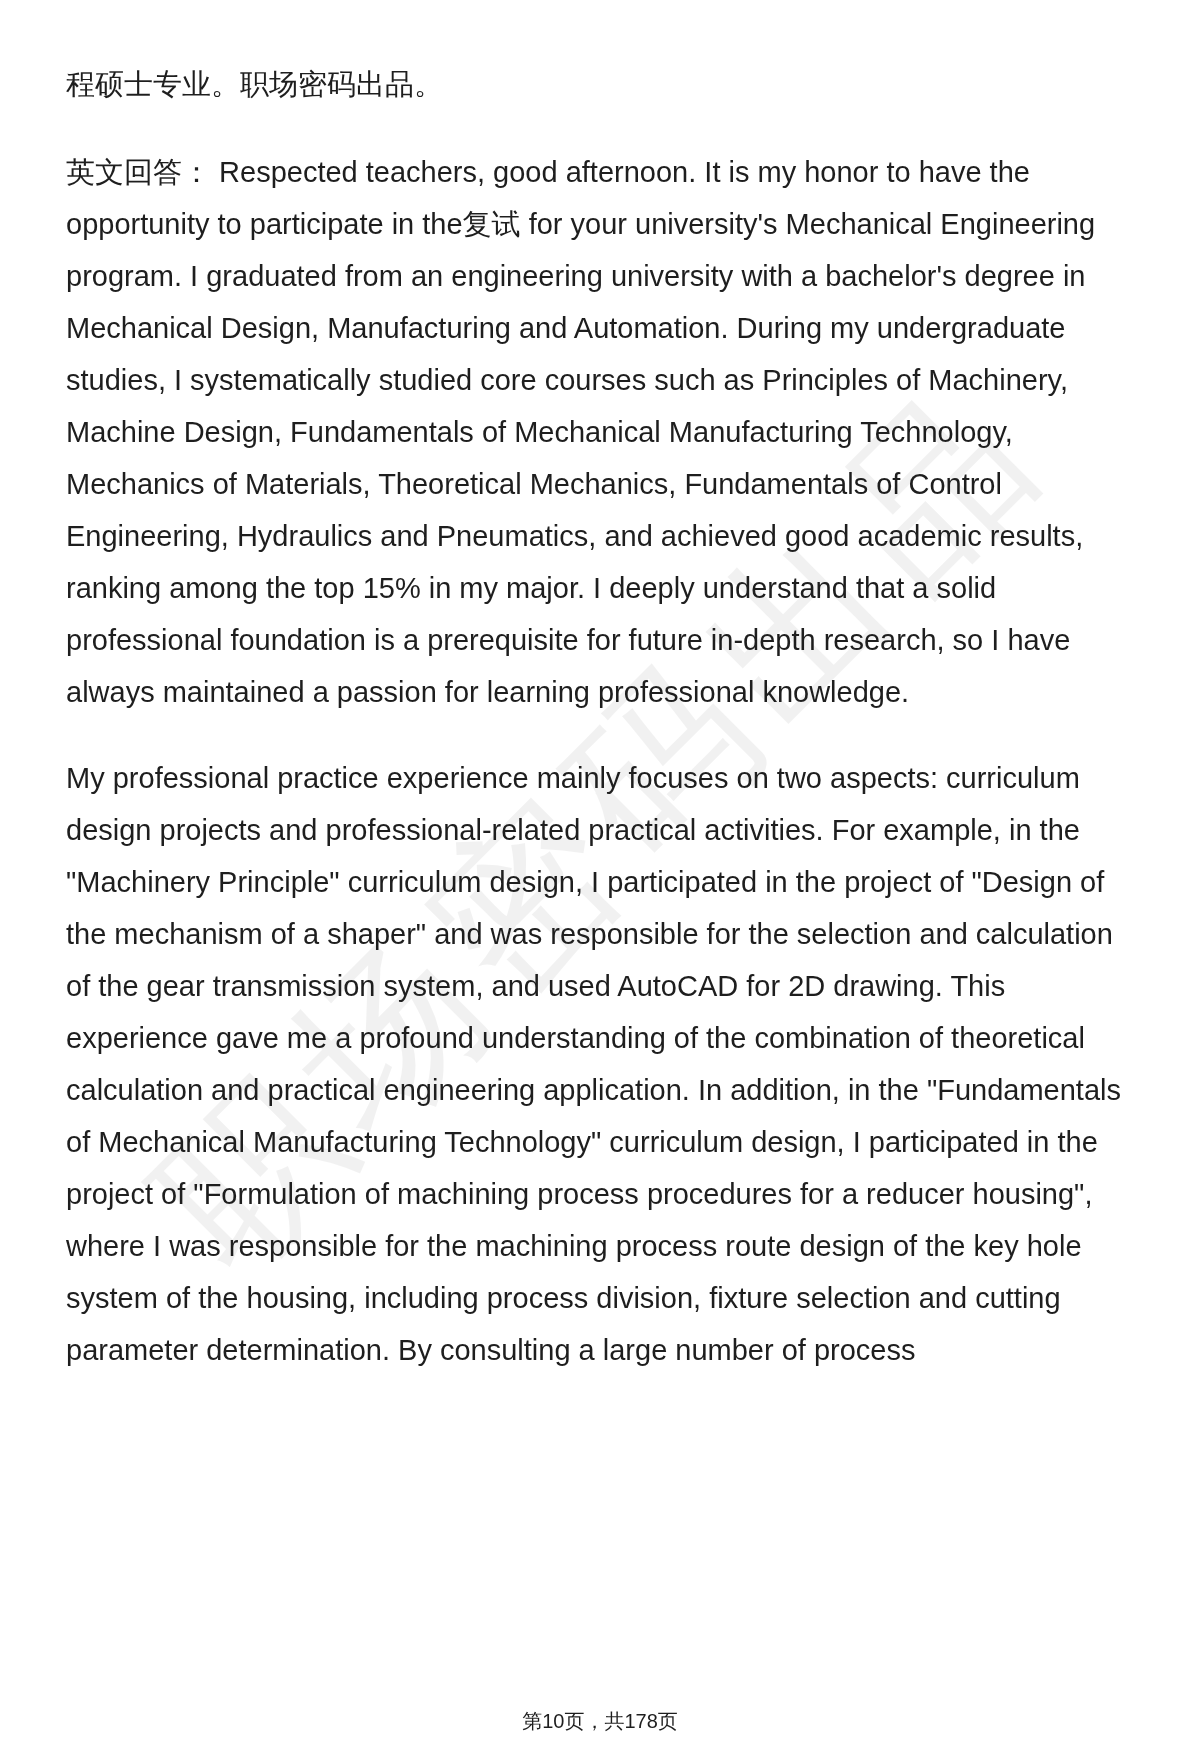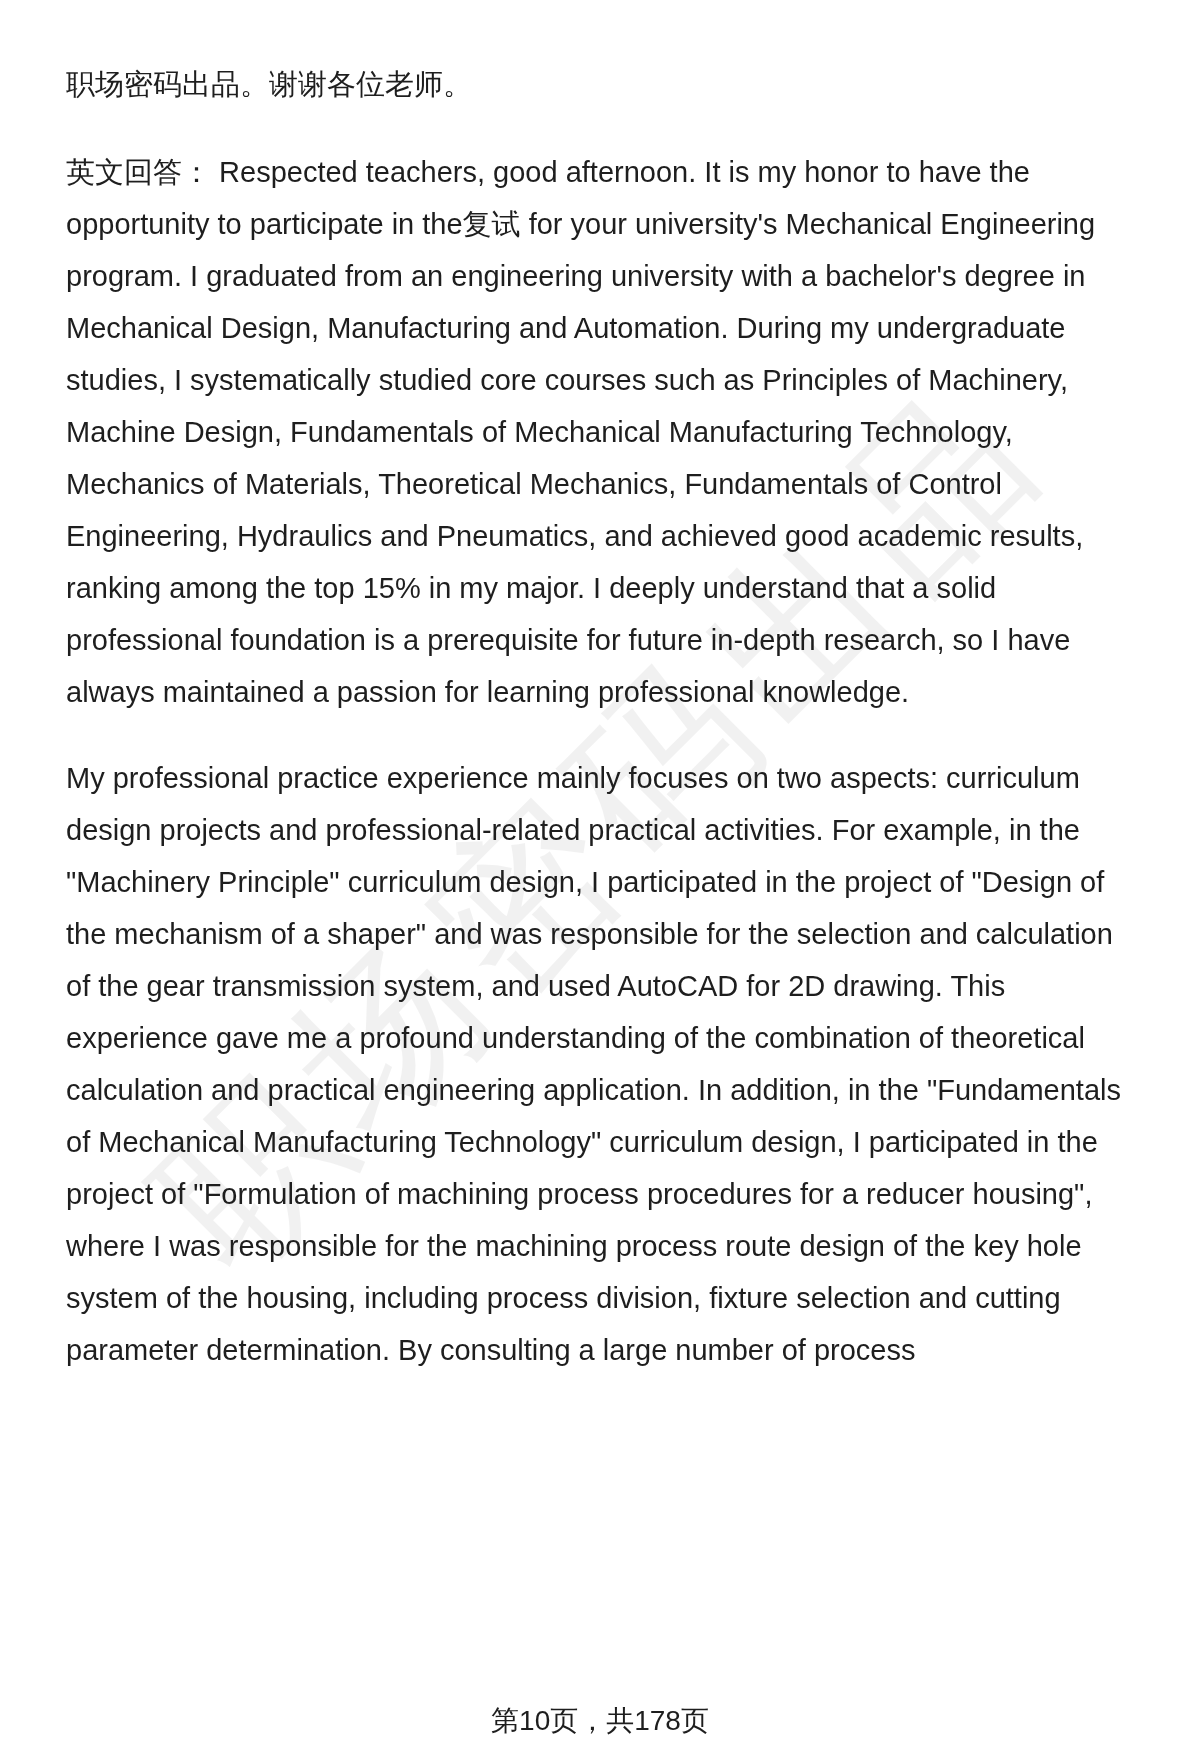--- a/index.html
+++ b/index.html
@@ -44,35 +44,35 @@
   }
   .para.intro {
     margin-bottom: 36px;
   }
   .footer {
     position: absolute;
     left: 0;
     right: 0;
     bottom: 16px;
     text-align: center;
-    font-size: 28px;
+    font-size: 20px;
     line-height: 36px;
     color: #1e1e1e;
     z-index: 1;
   }
 </style>
 </head>
 <body>
 
 <div class="page">
 
   <div class="watermark">职场密码出品</div>
 
   <div class="content">
-    <p class="para intro">职场密码出品。谢谢各位老师。</p>
+    <p class="para intro">程硕士专业。职场密码出品。</p>
 
     <p class="para">英文回答： Respected teachers, good afternoon. It is my honor to have the opportunity to participate in the复试 for your university's Mechanical Engineering program. I graduated from an engineering university with a bachelor's degree in Mechanical Design, Manufacturing and Automation. During my undergraduate studies, I systematically studied core courses such as Principles of Machinery, Machine Design, Fundamentals of Mechanical Manufacturing Technology, Mechanics of Materials, Theoretical Mechanics, Fundamentals of Control Engineering, Hydraulics and Pneumatics, and achieved good academic results, ranking among the top 15% in my major. I deeply understand that a solid professional foundation is a prerequisite for future in-depth research, so I have always maintained a passion for learning professional knowledge.</p>
 
     <p class="para">My professional practice experience mainly focuses on two aspects: curriculum design projects and professional-related practical activities. For example, in the "Machinery Principle" curriculum design, I participated in the project of "Design of the mechanism of a shaper" and was responsible for the selection and calculation of the gear transmission system, and used AutoCAD for 2D drawing. This experience gave me a profound understanding of the combination of theoretical calculation and practical engineering application. In addition, in the "Fundamentals of Mechanical Manufacturing Technology" curriculum design, I participated in the project of "Formulation of machining process procedures for a reducer housing", where I was responsible for the machining process route design of the key hole system of the housing, including process division, fixture selection and cutting parameter determination. By consulting a large number of process</p>
   </div>
 
   <div class="footer">第10页，共178页</div>
 
 </div>
 

